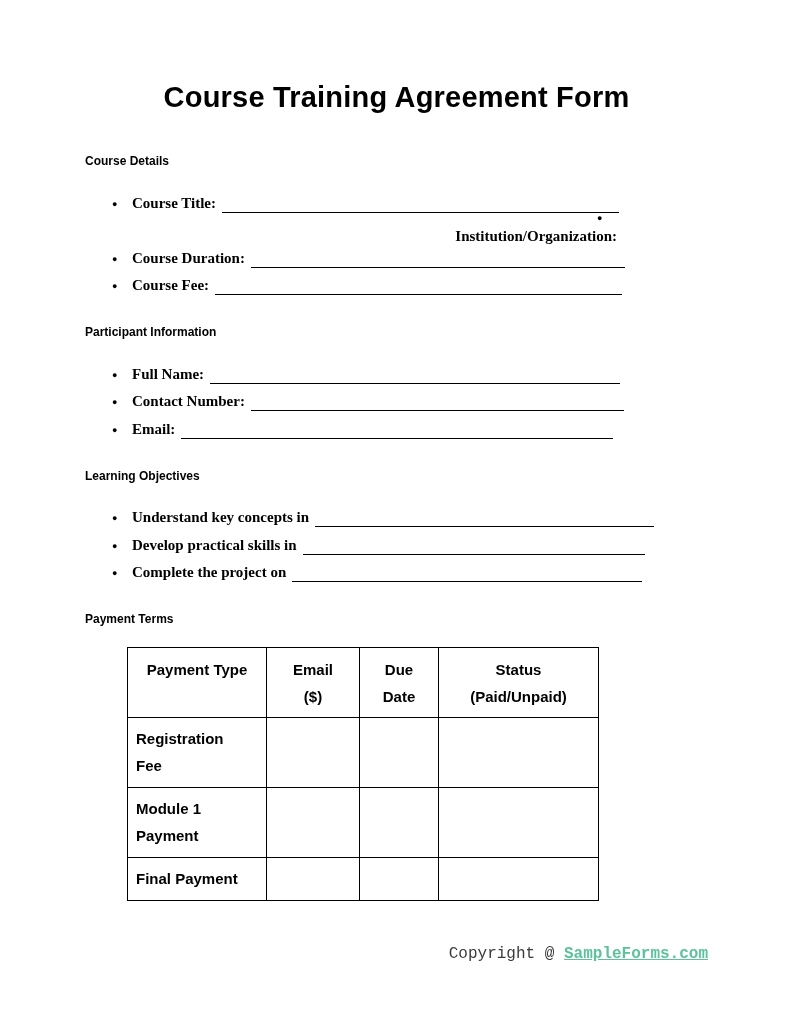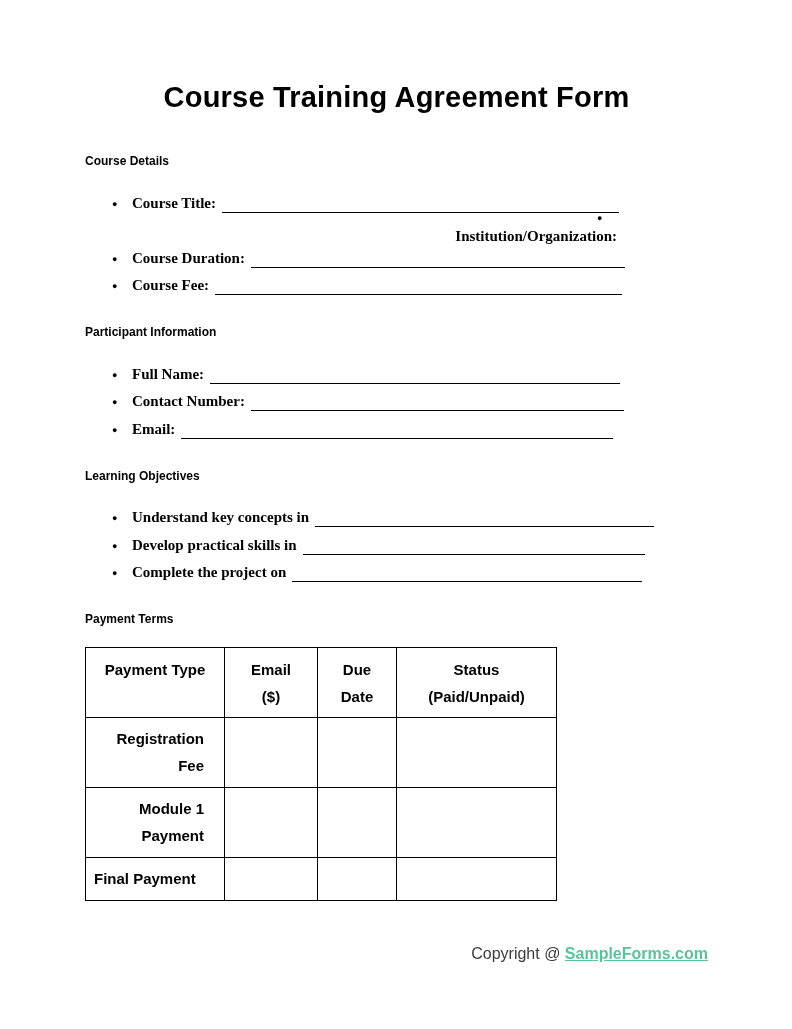--- a/index.html
+++ b/index.html
@@ -62,48 +62,50 @@
     flex: 1 1 auto;
     margin-left: 6px;
     height: 5px;
     border-bottom: 1.5px solid #000;
   }
   .payment-table {
     border-collapse: collapse;
     table-layout: fixed;
     width: 471px;
     margin-top: 18px;
+    margin-left: 42px;
   }
   .payment-table th, .payment-table td {
     border: 1.5px solid #000;
     font-size: 15px;
     font-weight: bold;
     vertical-align: top;
     line-height: 27px;
   }
   .payment-table th {
     text-align: center;
     padding-top: 8px;
     height: 70px;
   }
   .payment-table td {
     text-align: left;
     padding: 7px 20px 0 8px;
   }
-  .payment-table tr.row-tall td { height: 70px; text-align: right; }
+  .payment-table tr.row-tall td { height: 70px; }
   .payment-table tr.row-short td { height: 43px; }
   .col-type { width: 139px; }
   .col-amount { width: 93px; }
   .col-due { width: 79px; }
   .col-status { width: 160px; }
   .footer {
     margin-top: 44px;
     text-align: right;
     font-size: 16px;
     color: #3b3b3b;
+    font-family: Liberation Mono, monospace;
   }
   .footer .copy-text { font-weight: normal; }
   .footer a {
     color: #5cc29b;
     font-weight: bold;
     text-decoration: underline;
     cursor: pointer;
   }
 </style>
 </head>

